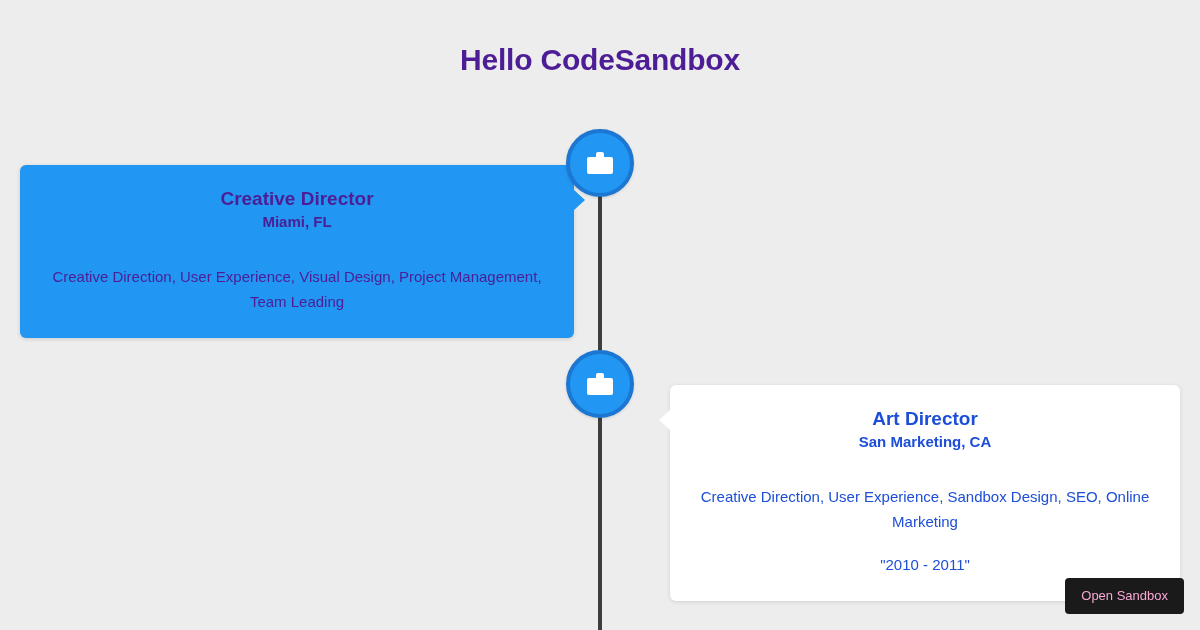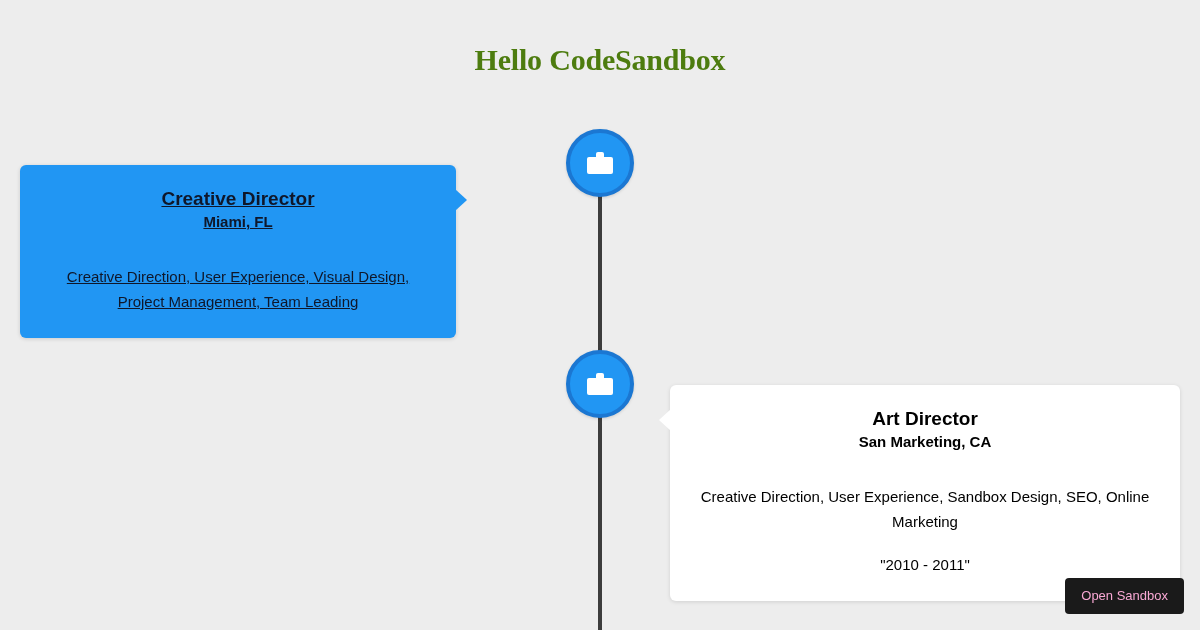--- a/index.html
+++ b/index.html
@@ -18,24 +18,23 @@
 
   
   #page-title {
     position: absolute;
     top: 41px;
     left: 0;
     width: 1200px;
     text-align: center;
     font-size: 30px;
     font-weight: bold;
-    color: #4d7c0f;
+    color: #4c1d95;
     letter-spacing: -0.2px;
     line-height: 38px;
-    font-family: Liberation Serif, serif;
   }
 
   
   #timeline {
     position: absolute;
     top: 0;
     left: 0;
     width: 1200px;
     height: 630px;
   }
@@ -96,43 +95,42 @@
     position: absolute;
     padding: 22px 28px 24px 28px;
     border-radius: 6px;
     z-index: 2;
     text-align: center;
   }
 
   .card-left {
     left: 20px;
     top: 165px;
-    width: 436px;
+    width: 554px;
     background: #2196f3;
-    color: #0f172a;
+    color: #4c1d95;
     box-shadow: 0 1px 4px rgba(0,0,0,0.14);
-    text-decoration: underline;
   }
   .card-left .card-arrow {
     position: absolute;
     right: -11px;
     top: 24px;
     width: 0;
     height: 0;
     border-top: 11px solid transparent;
     border-bottom: 11px solid transparent;
     border-left: 12px solid #2196f3;
   }
 
   .card-right {
     left: 670px;
     top: 385px;
     width: 510px;
     background: #ffffff;
-    color: #000000;
+    color: #1d4ed8;
     box-shadow: 0 1px 4px rgba(0,0,0,0.12);
   }
   .card-right .card-arrow {
     position: absolute;
     left: -11px;
     top: 24px;
     width: 0;
     height: 0;
     border-top: 11px solid transparent;
     border-bottom: 11px solid transparent;

